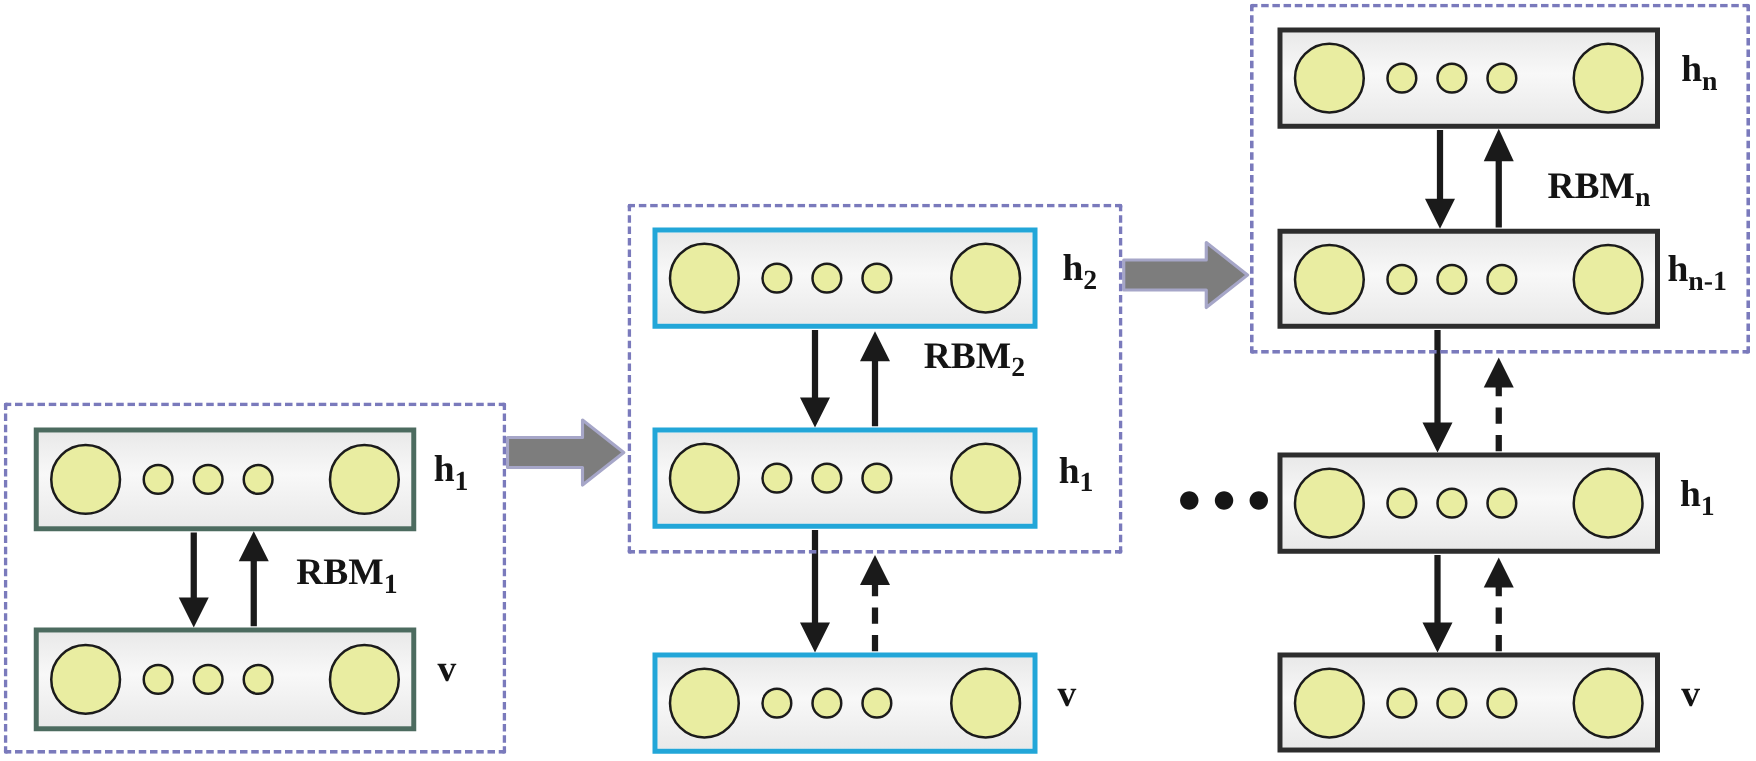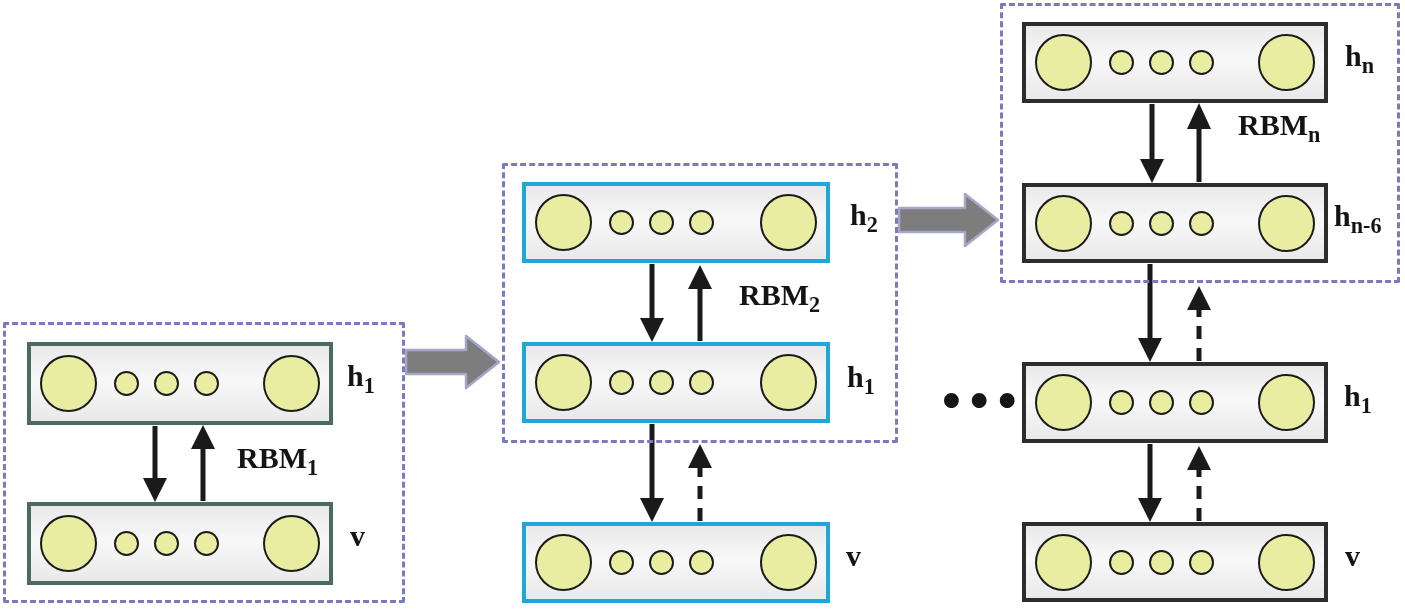--- a/index.html
+++ b/index.html
@@ -205,25 +205,25 @@
         <span class="c sm"></span>
         <span class="c lg"></span>
       </div>
     </div>
 
   <div class="lbl" style="left:347px;top:361px"><span>h</span><sub>1</sub></div>
   <div class="lbl" style="left:237px;top:443px"><span>RBM</span><sub>1</sub></div>
   <div class="lbl" style="left:350px;top:521px"><span>v</span><sub></sub></div>
 
   <div class="lbl" style="left:850px;top:200px"><span>h</span><sub>2</sub></div>
-  <div class="lbl" style="left:739px;top:280px"><span>RBM</span><sub>2</sub></div>
+  <div class="lbl" style="left:739px;top:270px"><span>RBM</span><sub>2</sub></div>
   <div class="lbl" style="left:847px;top:362px"><span>h</span><sub>1</sub></div>
   <div class="lbl" style="left:846px;top:541px"><span>v</span><sub></sub></div>
 
   <div class="lbl" style="left:1345px;top:41px"><span>h</span><sub>n</sub></div>
-  <div class="lbl" style="left:1238px;top:110px"><span>RBM</span><sub>n</sub></div>
-  <div class="lbl" style="left:1334px;top:201px"><span>h</span><sub>n-6</sub></div>
+  <div class="lbl" style="left:1238px;top:134px"><span>RBM</span><sub>n</sub></div>
+  <div class="lbl" style="left:1334px;top:201px"><span>h</span><sub>n-1</sub></div>
   <div class="lbl" style="left:1344px;top:381px"><span>h</span><sub>1</sub></div>
   <div class="lbl" style="left:1345px;top:541px"><span>v</span><sub></sub></div>
 
   <div class="dots" style="left:938px;top:381px">•••</div>
 
 </div>
 
 </body></html>

